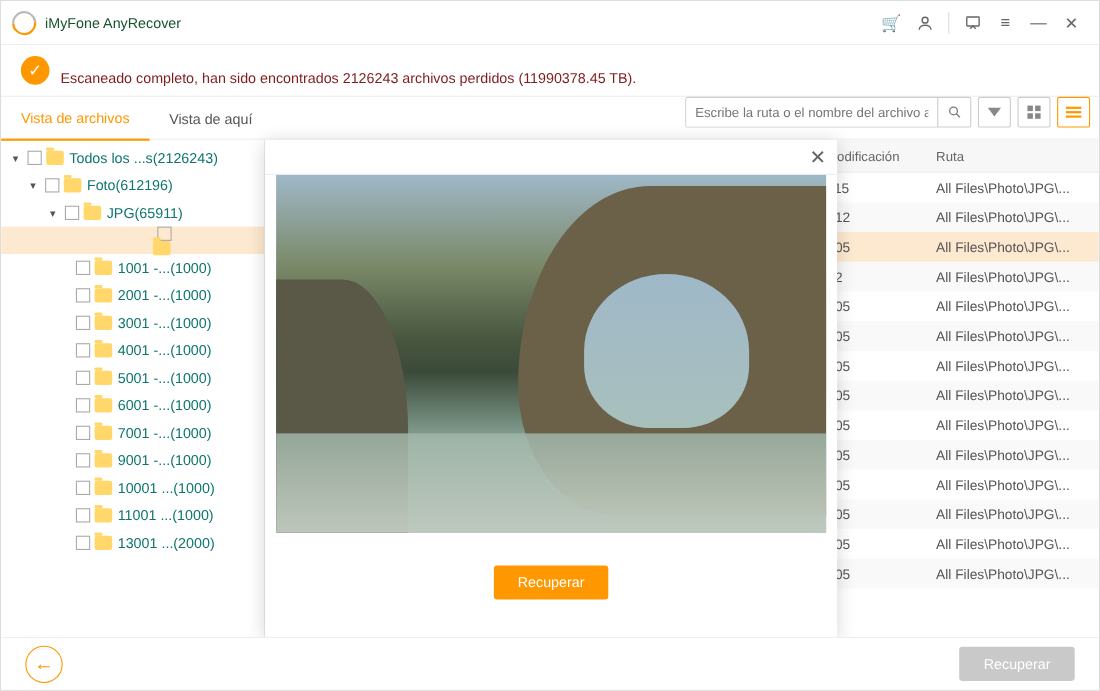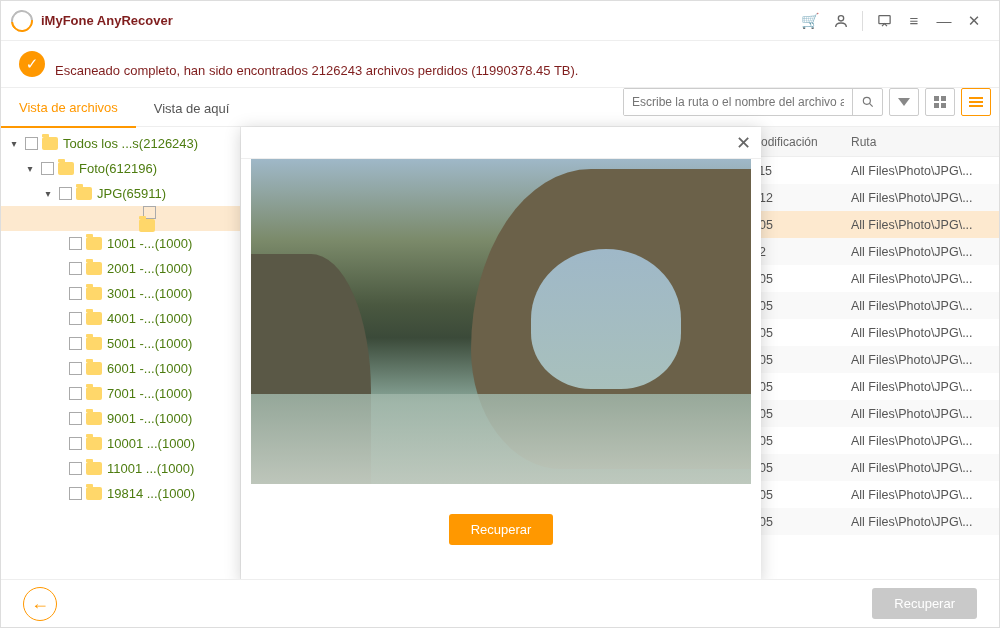--- a/index.html
+++ b/index.html
@@ -1,21 +1,21 @@
 <!DOCTYPE html>
 <html><head>
 <meta charset="utf-8">
 <style>
 * { box-sizing: border-box; margin: 0; padding: 0; font-family: "Segoe UI", Arial, sans-serif; }
 body { width: 1000px; height: 628px; overflow: hidden; background: #fff; border: 1px solid #ddd; position: relative; }
 
 
 .titlebar { height: 40px; display: flex; align-items: center; padding: 0 10px; background: #fff; border-bottom: 1px solid #eee; }
 .logo { width: 22px; height: 22px; margin-right: 8px; border-radius: 50%; border: 2px solid #ff9800; border-left-color: #bbb; border-top-color: #bbb; transform: rotate(40deg); }
-.app-title { font-size: 13px; color: #7f1d1d; font-weight: 700; }
+.app-title { font-size: 13px; color: #14532d; font-weight: 400; }
 .titlebar-spacer { flex: 1; }
 .tb-icon { width: 30px; height: 30px; display: flex; align-items: center; justify-content: center; color: #666; cursor: pointer; font-size: 15px; }
 .tb-sep { width: 1px; height: 20px; background: #ddd; margin: 0 6px; }
 
 
 .status { height: 46px; display: flex; align-items: center; padding: 0 18px; gap: 10px; }
 .check-badge { width: 26px; height: 26px; background: #ff9800; border-radius: 50%; color: #fff; display: flex; align-items: center; justify-content: center; font-size: 15px; }
 .status-text { font-size: 13px; color: #7f1d1d; margin-top: 12px; }
 
 
@@ -33,21 +33,21 @@
 .main { display: flex; height: 456px; }
 
 
 .tree { width: 240px; border-right: 1px solid #eee; overflow-y: auto; padding-top: 4px; font-size: 13px; }
 .tree-row { display: flex; align-items: center; height: 25px; padding-right: 6px; cursor: pointer; white-space: nowrap; }
 .tree-row.selected { background: #fde9cf; flex-direction: column; }
 .chev { width: 14px; text-align: center; color: #555; font-size: 10px; }
 .cb { width: 13px; height: 13px; border: 1px solid #aaa; margin: 0 4px; flex-shrink: 0; }
 .folder { width: 16px; height: 13px; background: #ffd76a; border-radius: 2px; margin-right: 5px; flex-shrink: 0; position: relative; }
 .folder::before { content: ""; position: absolute; top: -3px; left: 0; width: 7px; height: 3px; background: #ffd76a; border-radius: 1px 1px 0 0; }
-.tree-label { color: #4d7c0f; overflow: hidden; text-overflow: ellipsis; text-align: right; }
+.tree-label { color: #0f766e; overflow: hidden; text-overflow: ellipsis; text-align: right; }
 .ind0 { padding-left: 6px; } .ind1 { padding-left: 22px; } .ind2 { padding-left: 40px; } .ind3 { padding-left: 64px; }
 
 
 .filearea { flex: 1; position: relative; }
 .file-header { height: 30px; display: flex; align-items: center; background: #f7f7f7; border-bottom: 1px solid #eee; font-size: 12px; color: #666; }
 .fh-col1 { width: 500px; padding-left: 10px; }
 .fh-col2 { width: 100px; }
 .fh-col3 { flex: 1; padding-left: 10px; }
 .file-rows { }
 .file-row { height: 27px; display: flex; align-items: center; font-size: 12.5px; color: #555; }
@@ -218,21 +218,21 @@
           <span class="tree-label">10001 ...(1000)</span>
         </div>
         <div class="tree-row ind3">
           <span class="cb"></span>
           <span class="folder"></span>
           <span class="tree-label">11001 ...(1000)</span>
         </div>
         <div class="tree-row ind3">
           <span class="cb"></span>
           <span class="folder"></span>
-          <span class="tree-label">19814 ...(1000)</span>
+          <span class="tree-label">13001 ...(2000)</span>
         </div>
       </div>
   </div>
 
   <div class="filearea">
     <div class="file-header">
       <div class="fh-col1"></div>
       <div class="fh-col2">e modificación</div>
       <div class="fh-col3">Ruta</div>
     </div>

